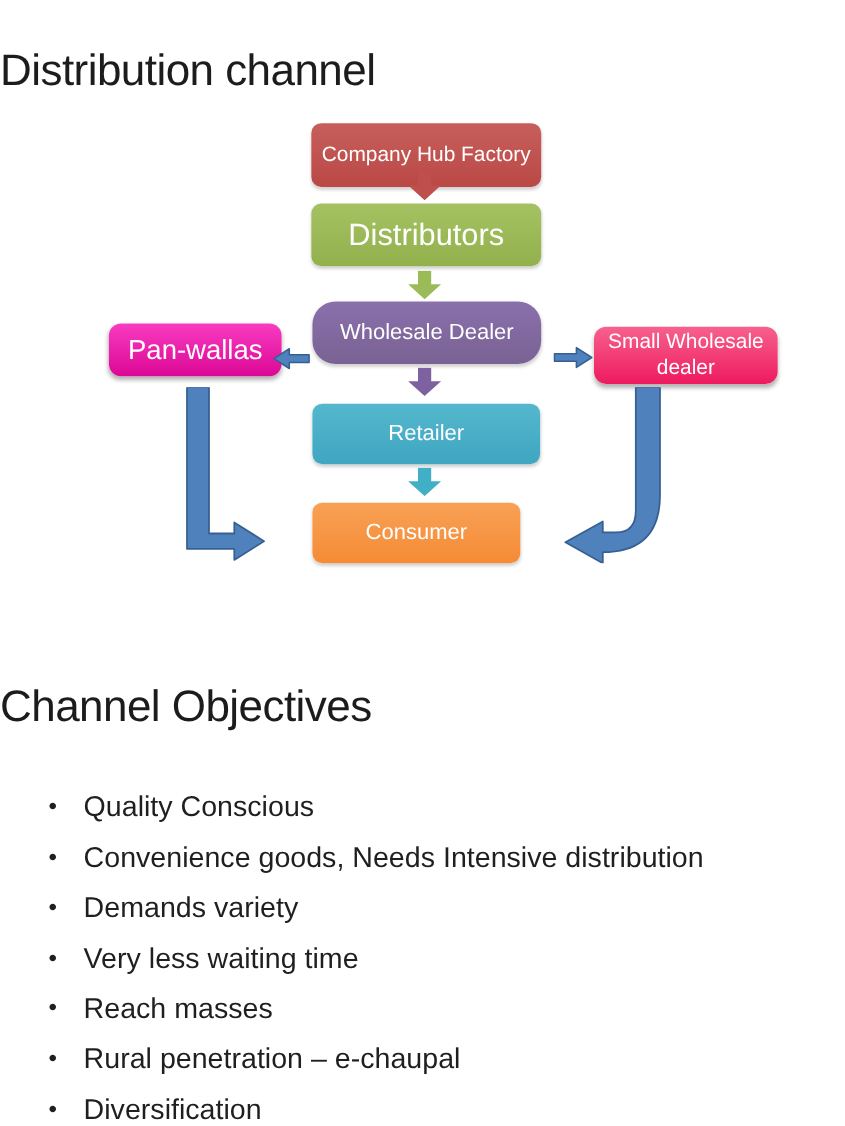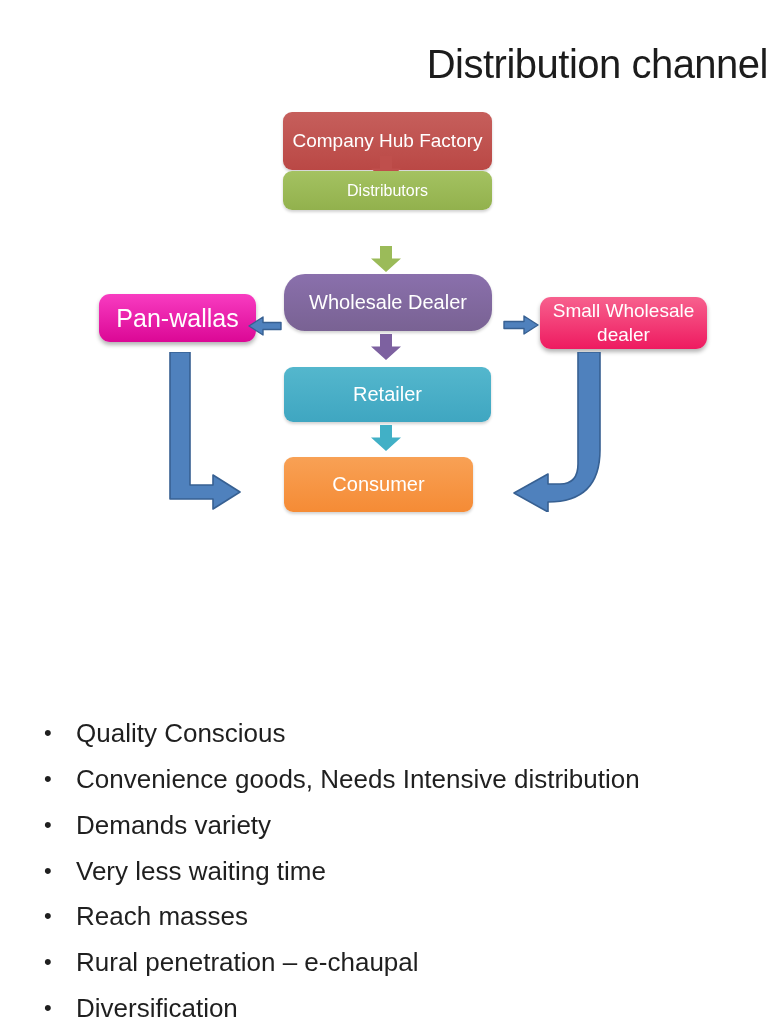--- a/index.html
+++ b/index.html
@@ -1,25 +1,25 @@
 <!DOCTYPE html>
 <html><head>
 <meta charset="utf-8">
 <style>
   html,body{margin:0;padding:0;background:#ffffff;}
   #page{position:relative;width:768px;height:1024px;background:#ffffff;overflow:hidden;
         font-family:"Liberation Sans",sans-serif;}
-  .slide-title{position:absolute;left:0;right:0;text-align:right;color:#1c1c1c;
+  .slide-title{position:absolute;left:0;right:0;text-align:left;color:#1c1c1c;
         font-size:40px;font-weight:400;letter-spacing:-0.5px;}
   
   .fbox{position:absolute;border-radius:9px;color:#ffffff;display:flex;align-items:center;
         justify-content:center;text-align:center;box-shadow:0 2px 3px rgba(0,0,0,0.18);}
   .box-factory{left:283px;top:112px;width:209px;height:58px;font-size:19px;
         background:linear-gradient(#c65f5c,#ba4845);}
-  .box-distributors{left:283px;top:171px;width:209px;height:39px;font-size:16px;
+  .box-distributors{left:283px;top:185px;width:209px;height:57px;font-size:28px;
         background:linear-gradient(#a4c261,#92b14d);}
   .box-wholesale{left:284px;top:274px;width:208px;height:57px;font-size:20px;
         background:linear-gradient(#8a70ac,#796293);border-radius:21px;}
   .box-retailer{left:284px;top:367px;width:207px;height:55px;font-size:20px;
         background:linear-gradient(#54b7cd,#3fa6c1);}
   .box-consumer{left:284px;top:457px;width:189px;height:55px;font-size:20px;
         background:linear-gradient(#f8a155,#f58b35);}
   .box-panwallas{left:88px;top:294px;width:157px;height:48px;font-size:25px;border-radius:11px;
         background:linear-gradient(#f83cc1,#db0795);box-shadow:0 3px 4px rgba(0,0,0,0.3);margin-left:11px;}
   .box-smallwholesale{left:540px;top:297px;width:167px;height:52px;font-size:19px;line-height:1.25;
@@ -86,20 +86,21 @@
   </svg>
 
   <svg class="conn" style="left:158px;top:352px;" width="100" height="160" viewBox="0 0 100 160">
     <path d="M12,0 L32,0 L32,133 L55,133 L55,123 L82,140 L55,157 L55,147 L12,147 Z" fill="#4f81bd" stroke="#376092" stroke-width="1.6" stroke-linejoin="round"></path>
   </svg>
 
   <svg class="conn" style="left:500px;top:352px;" width="110" height="160" viewBox="0 0 110 160">
     <path d="M78,0 L100,0 L100,98 Q100,150 48,150 L48,160 L14,141 L48,122 L48,132 L60,132 Q78,132 78,112 Z" fill="#4f81bd" stroke="#376092" stroke-width="1.6" stroke-linejoin="round"></path>
   </svg>
 
+  <div class="slide-title" style="top:620px;">Channel Objectives</div>
 
   <div class="bullet-row" style="top:717px;">
     <span class="bullet-dot">•</span>
     <span>Quality Conscious</span>
   </div>
   <div class="bullet-row" style="top:763px;">
     <span class="bullet-dot">•</span>
     <span>Convenience goods, Needs Intensive distribution</span>
   </div>
   <div class="bullet-row" style="top:809px;">

